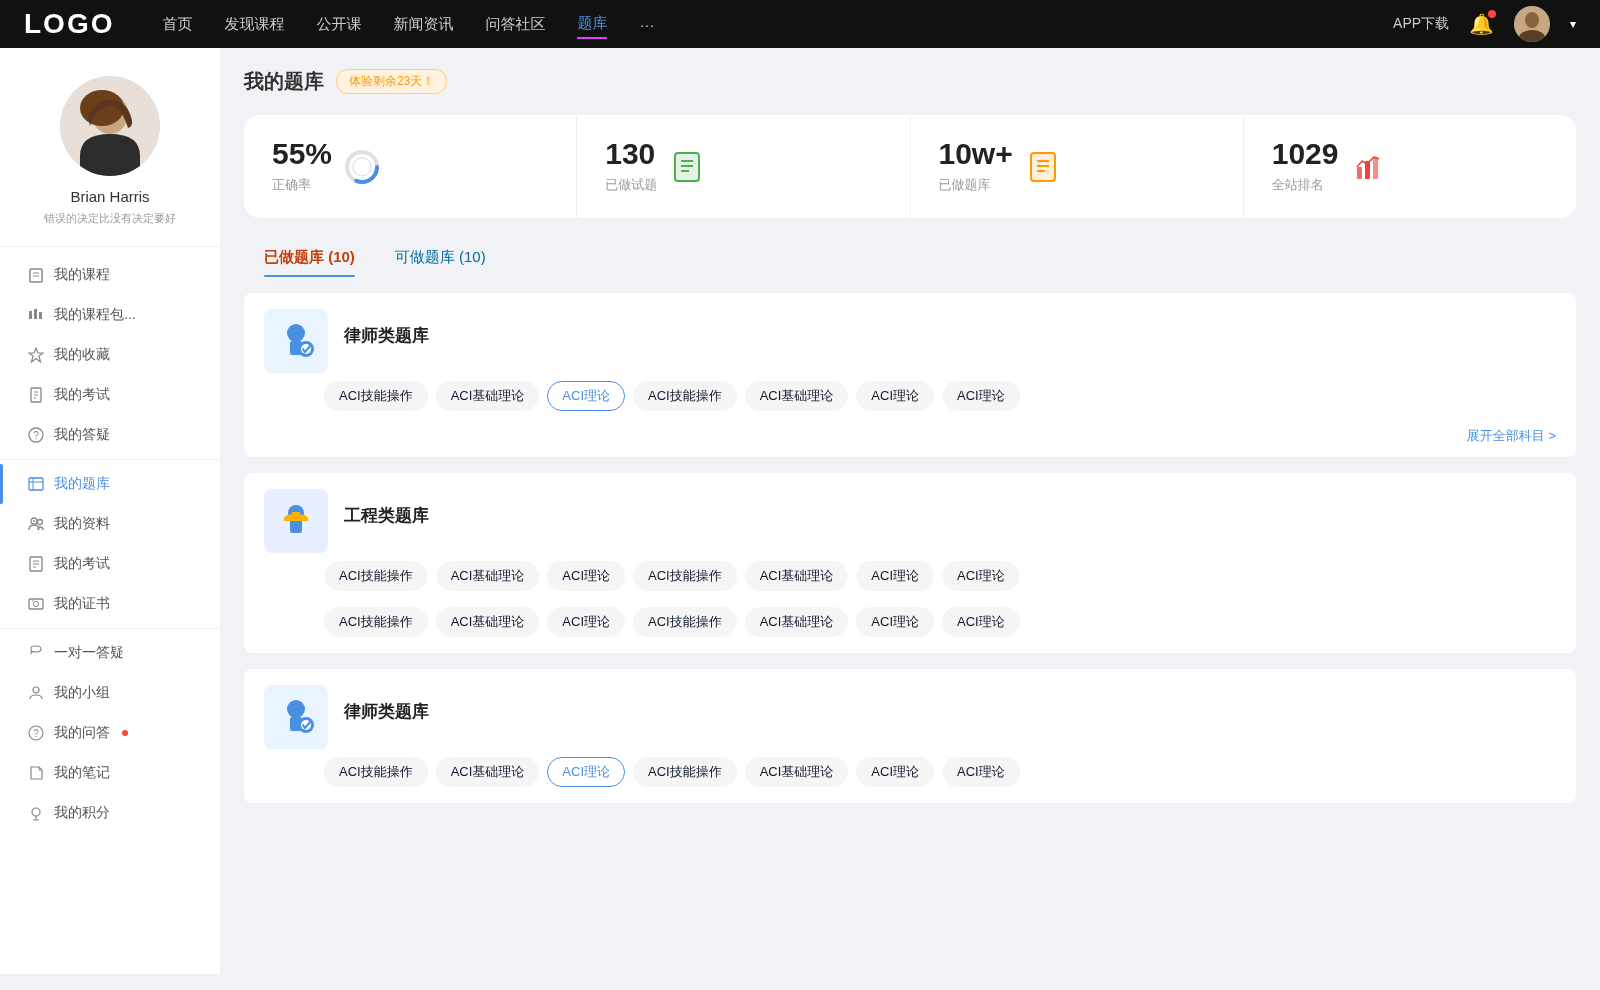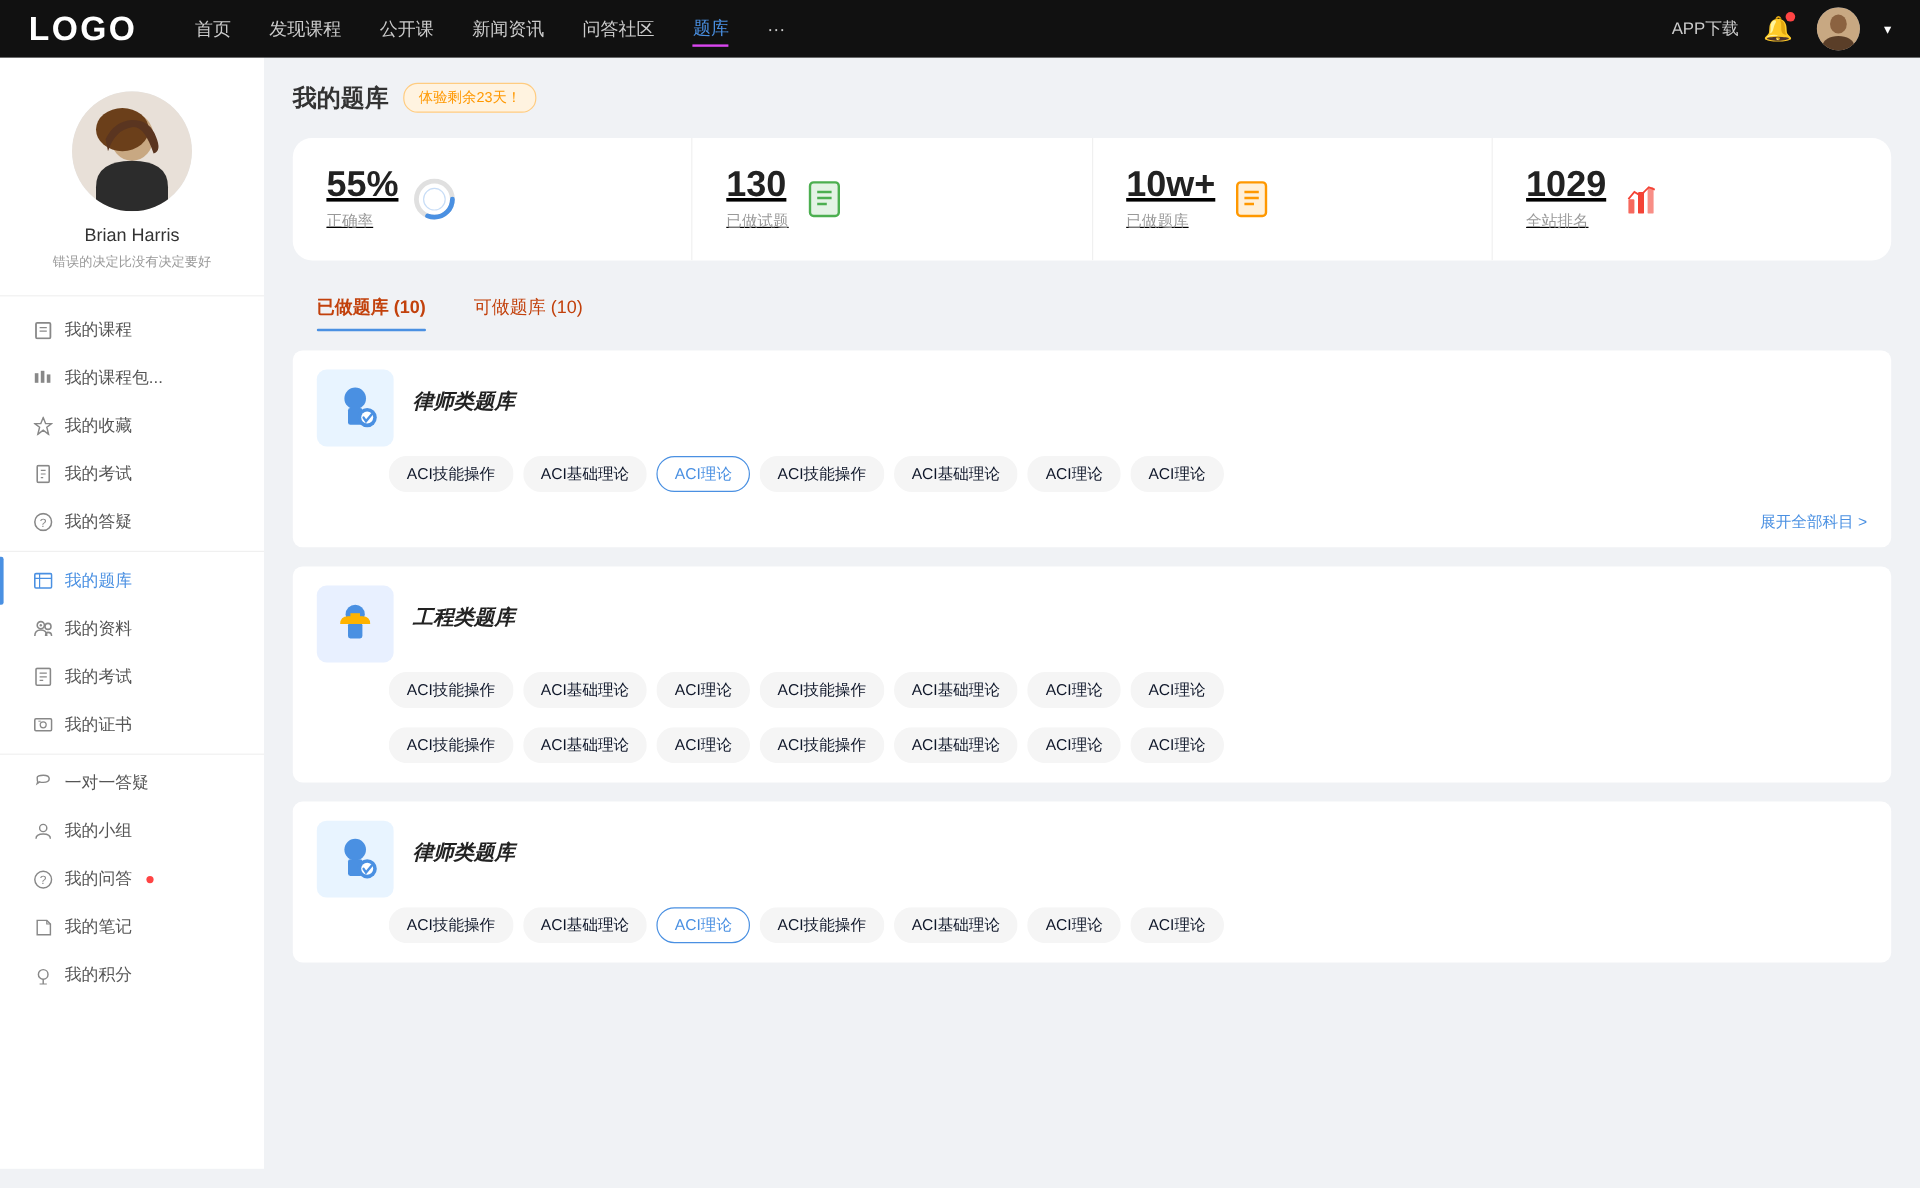--- a/index.html
+++ b/index.html
@@ -202,21 +202,20 @@
       font-size: 12px;
     }
 
     
     .stats-row {
       display: flex;
       background: #fff;
       border-radius: 16px;
       margin-bottom: 20px;
       overflow: hidden;
-      text-decoration: underline;
     }
     .stat-item {
       flex: 1;
       padding: 24px 28px;
       border-right: 1px solid #f0f0f0;
       display: flex;
       align-items: center;
       gap: 12px;
     }
     .stat-item:last-child { border-right: none; }
@@ -243,21 +242,21 @@
 
     
     .tabs-row {
       display: flex;
       gap: 0;
       margin-bottom: 16px;
     }
     .tab-item {
       padding: 10px 20px;
       font-size: 15px;
-      color: #c2410c;
+      color: #0369a1;
       cursor: pointer;
       position: relative;
     }
     .tab-item.active {
       color: #c2410c;
       font-weight: 600;
       text-align: right;
     }
     .tab-item.active::after {
       content: '';
@@ -331,21 +330,20 @@
 
     
     .engineer-icon-bg {
       background: #e8f0ff;
     }
     .qbank-title-row {
       display: flex;
       align-items: center;
       gap: 16px;
       padding: 16px 20px 8px;
-      font-style: italic;
     }
   </style>
 </head>
 <body>
 
 <nav class="navbar">
   <div class="navbar-logo">LOGO</div>
   <div class="navbar-nav">
     <a class="navbar-nav-item">首页</a>
     <a class="navbar-nav-item">发现课程</a>

